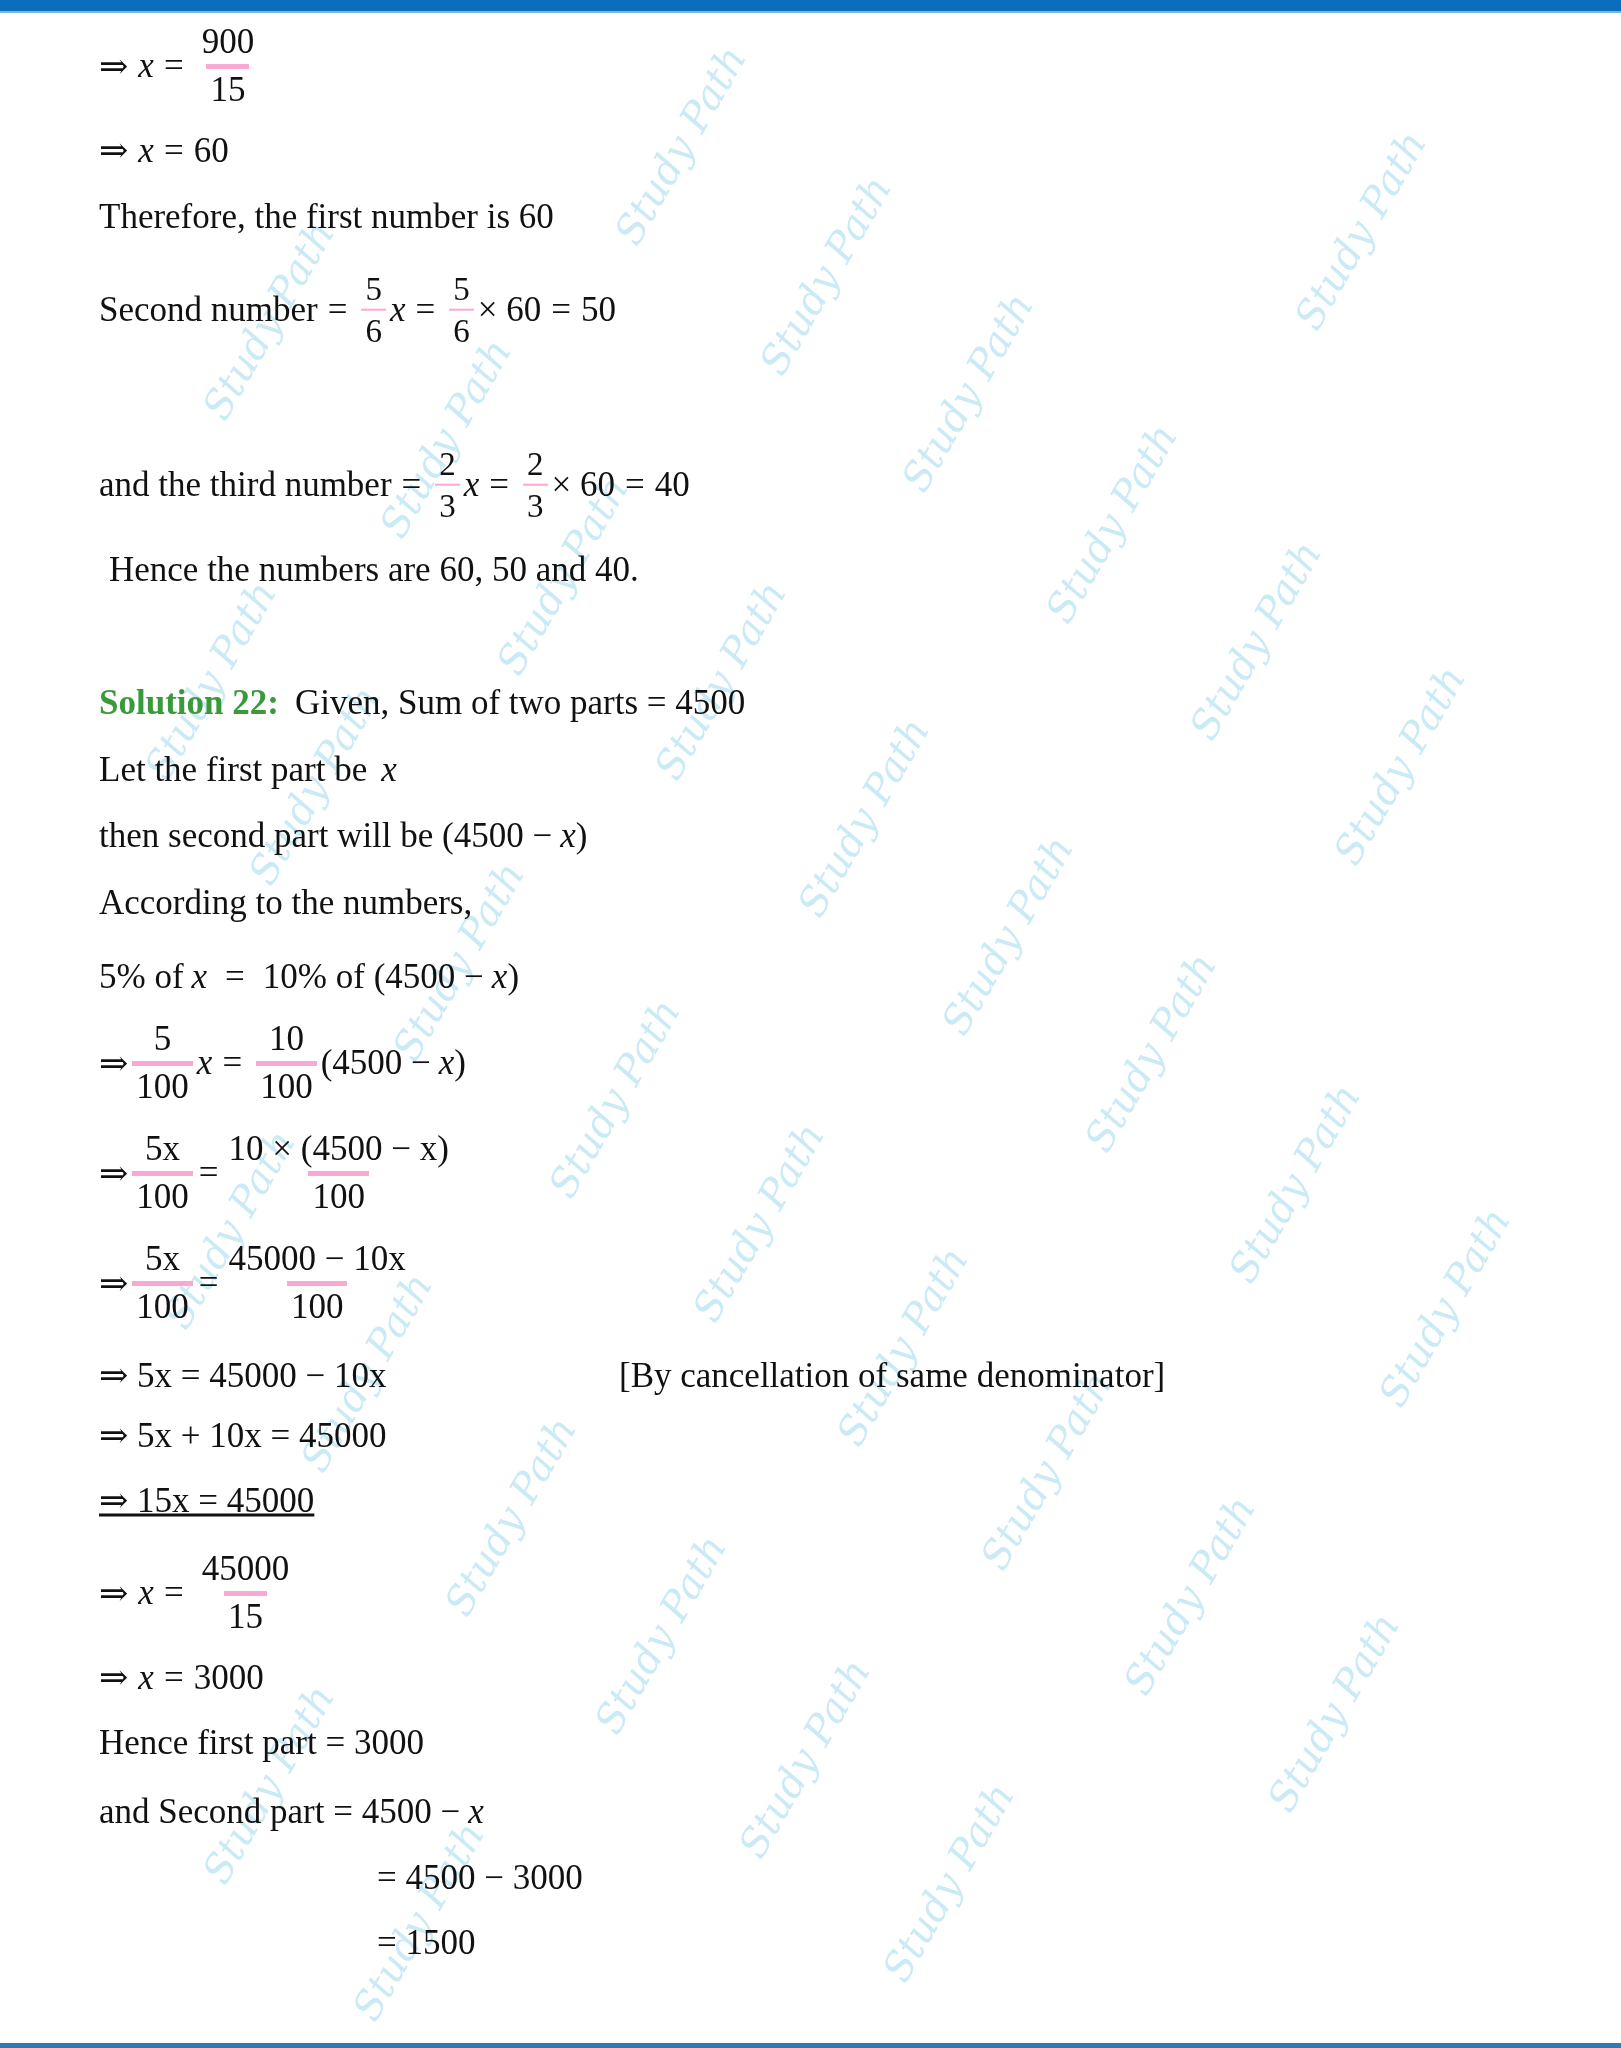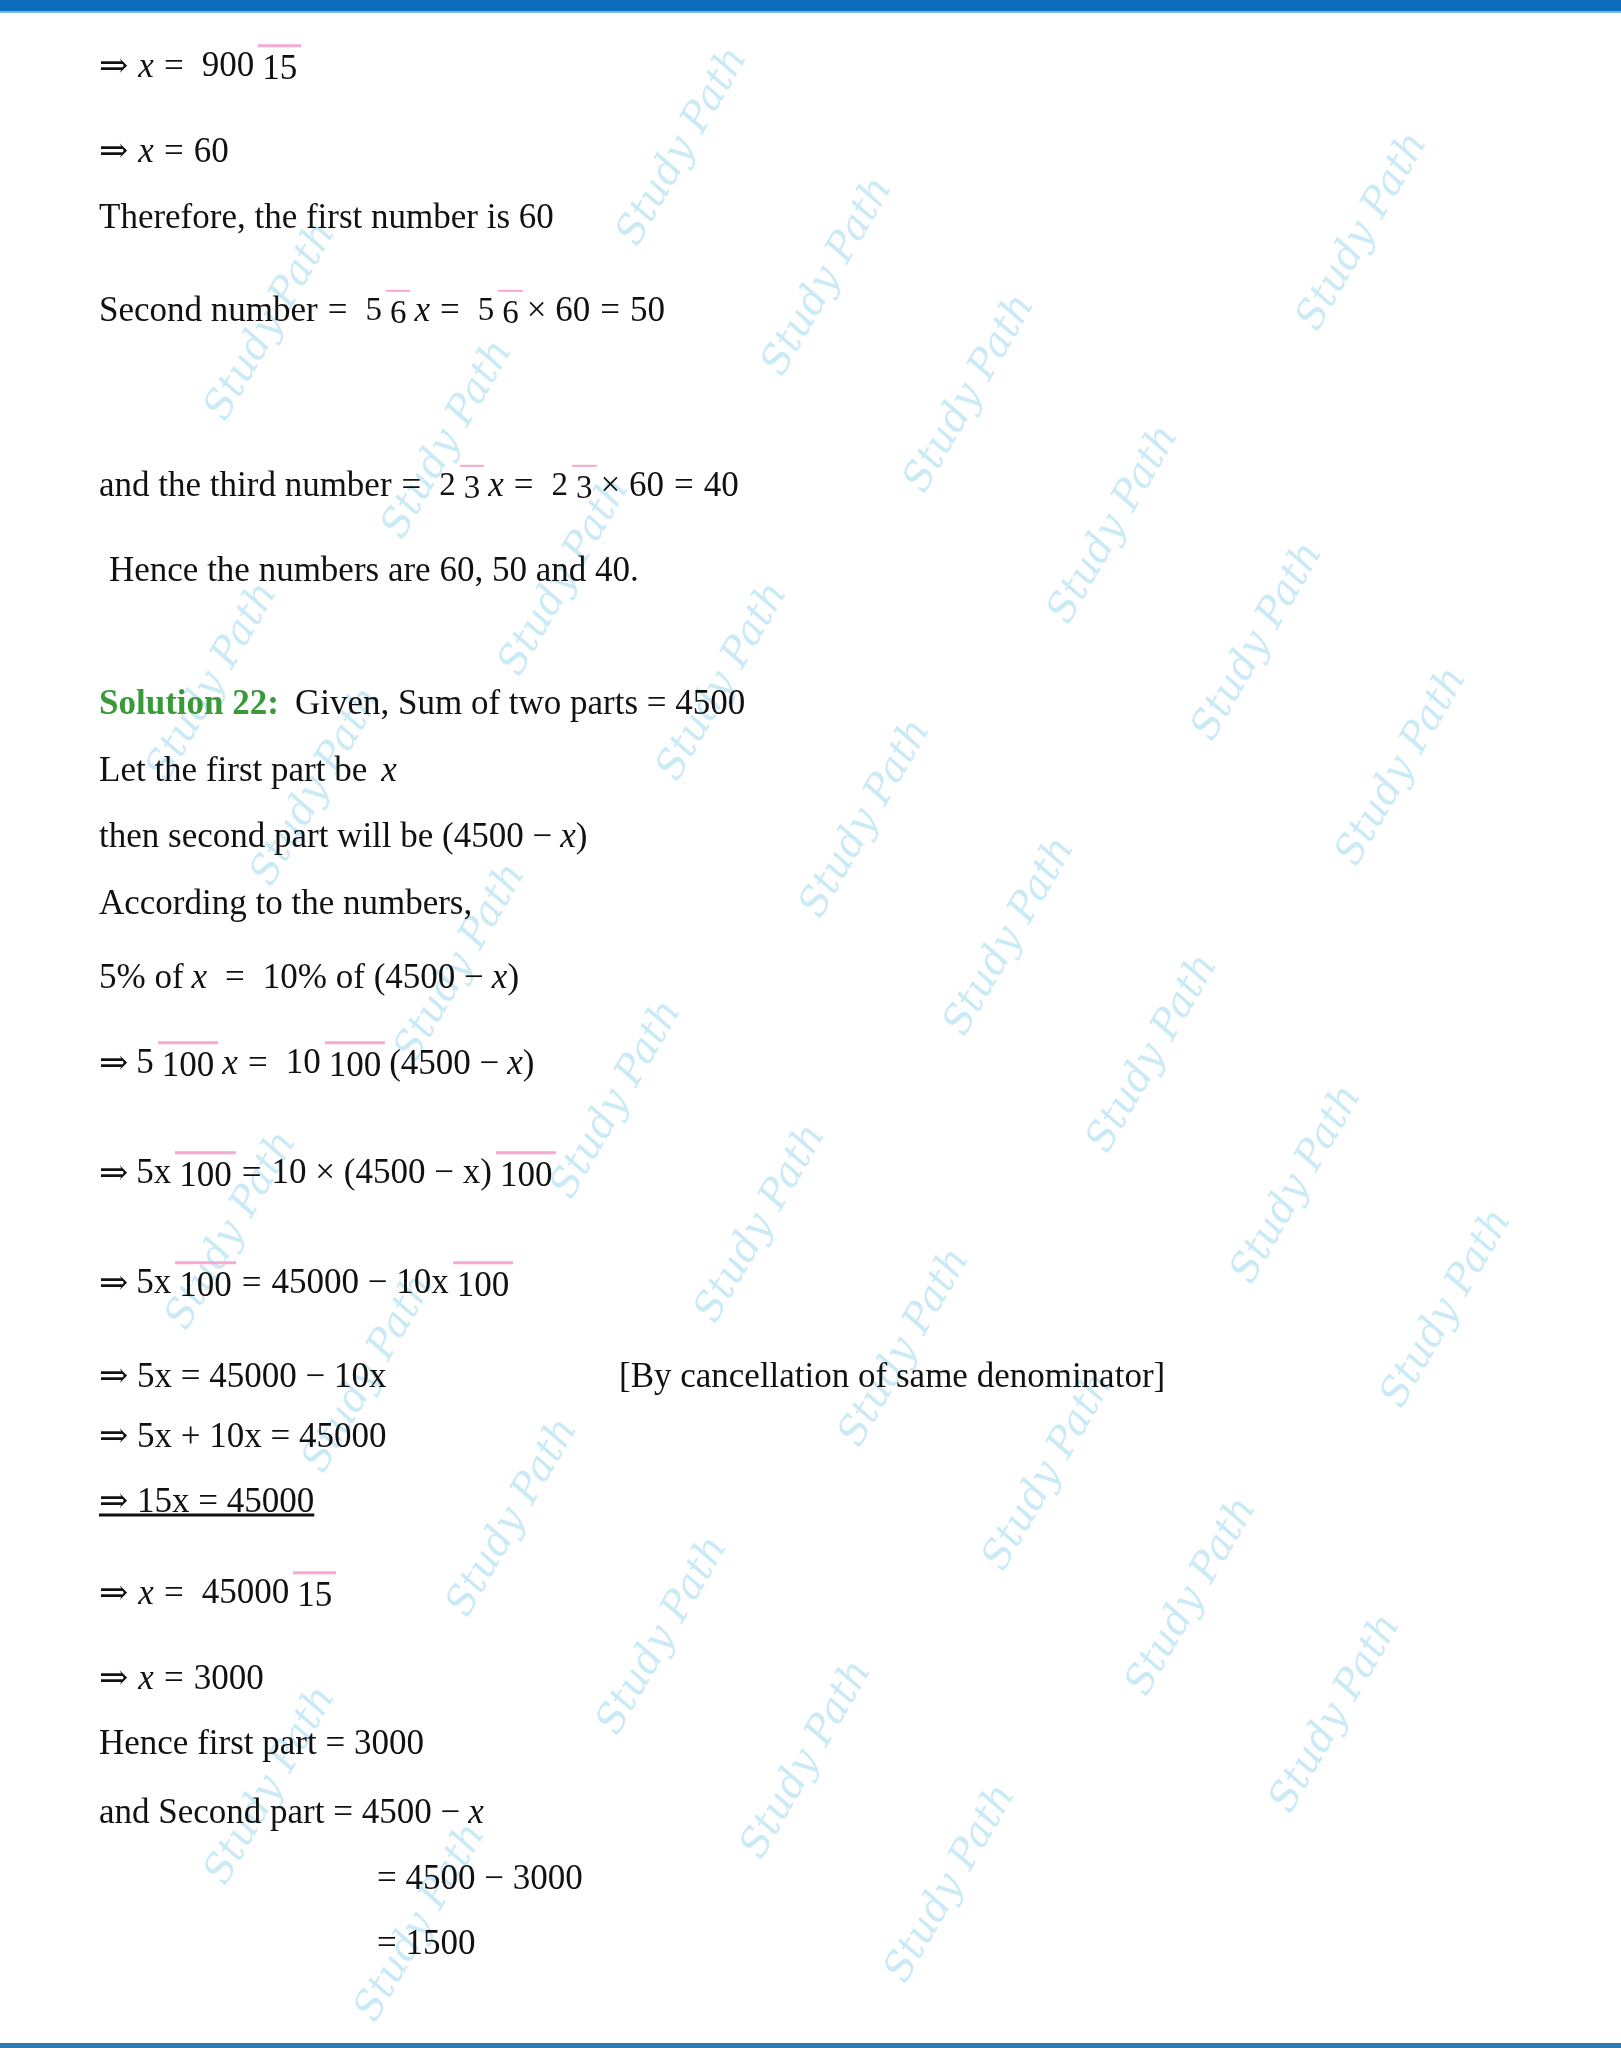--- a/index.html
+++ b/index.html
@@ -14,23 +14,23 @@
   .bottombar { position:absolute; left:0; top:2043px; width:1621px; height:5px; background:#2e7ab5; }
   .wm-layer { position:absolute; left:0; top:0; width:1621px; height:2048px; pointer-events:none; }
   .wm {
     position:absolute; color:#9fd9ef; opacity:.55;
     font-family:"DejaVu Serif", serif; font-style:italic; font-size:40px;
     transform:translate(-50%,-50%) rotate(-60deg); white-space:nowrap;
   }
   .line { position:absolute; white-space:nowrap; transform:translateY(-50%); display:flex; align-items:center; }
   .mi { font-style:italic; }
   .op { margin:0 10px; }
-  .frac { display:inline-flex; flex-direction:row; align-items:center; vertical-align:middle; margin:0 4px; line-height:1.1; }
+  .frac { display:inline-flex; flex-direction:column; align-items:center; vertical-align:middle; margin:0 4px; line-height:1.1; }
   .frac .num { padding:0 4px 2px; }
-  .frac .den { padding:2px 4px 0; border-top:3px solid #f9a8d4; }
+  .frac .den { padding:2px 4px 0; border-top:5px solid #f9a8d4; }
   .frac.small { font-size:33px; }
   .frac.small .den { border-top-width:2px; }
   .green { color:#3a9a3a; font-weight:bold; margin-right:16px; }
   .note { position:absolute; left:619px; }
 </style>
 </head>
 <body>
 
 <div class="topbar"></div>
 <div class="topbar-shade"></div>

